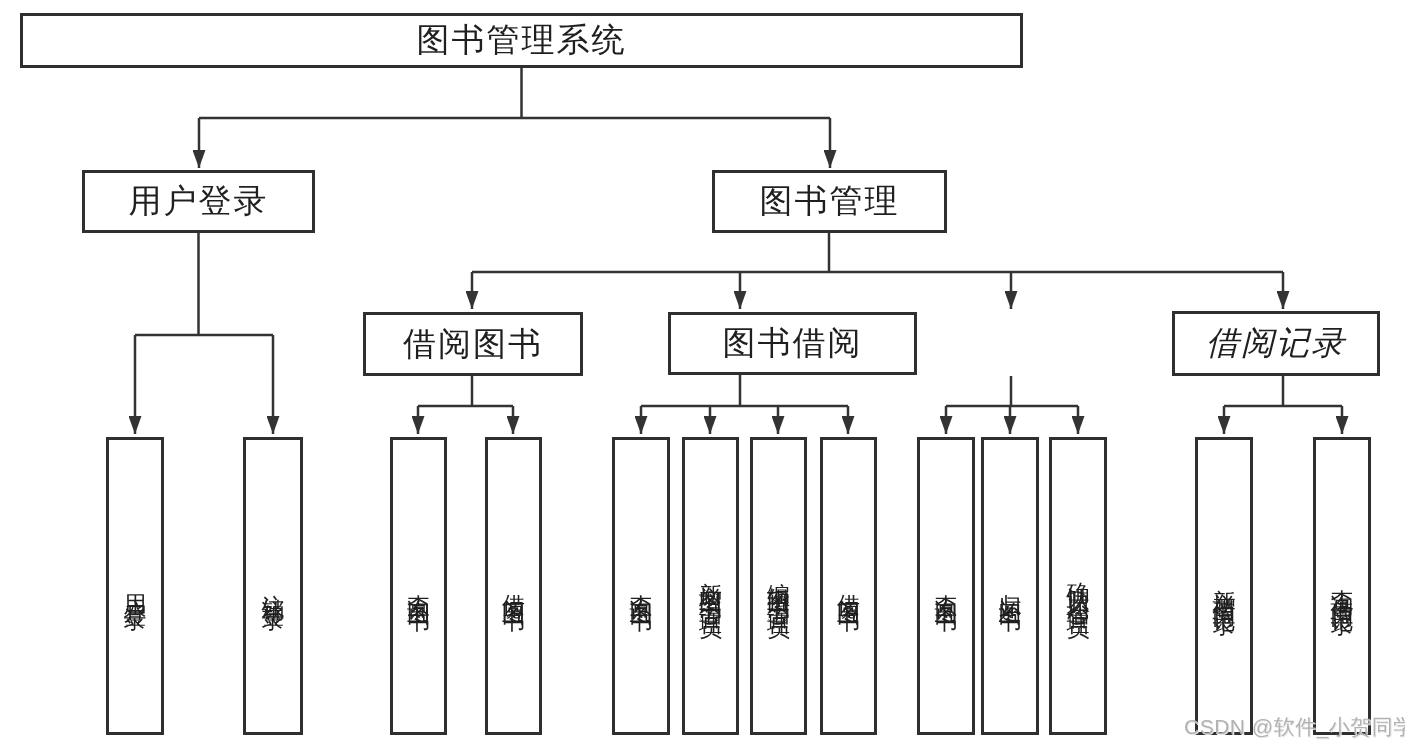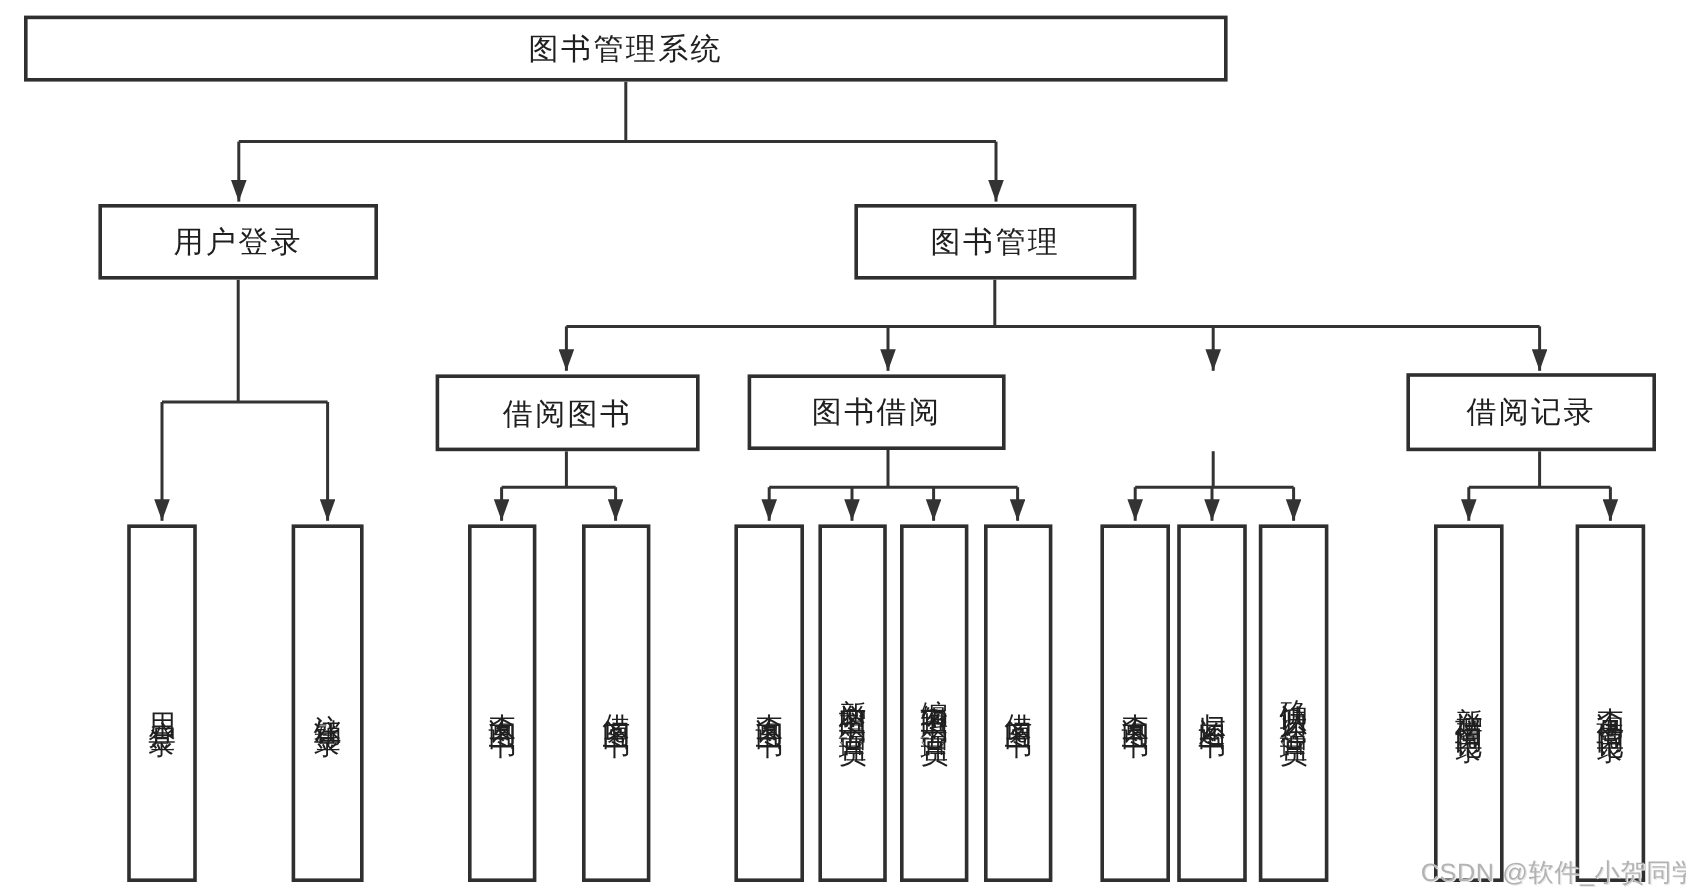--- a/index.html
+++ b/index.html
@@ -22,21 +22,21 @@
     position: absolute;
     box-sizing: border-box;
     background: #ffffff;
     border: 3px solid #2f2f2f;
     display: flex;
     align-items: center;
     justify-content: center;
     text-align: center;
   }
   .h-node {
-    font-size: 25px;
+    font-size: 33px;
     letter-spacing: 2px;
     white-space: nowrap;
   }
   .leaf { }
   .vtext {
     writing-mode: vertical-rl;
     text-orientation: upright;
     font-size: 23px;
     letter-spacing: 5px;
     line-height: 1;
@@ -118,22 +118,22 @@
       <path d="M1342 406 V434" marker-end="url(#ah)"></path>
     </g>
   </svg>
 
   <div class="node h-node" style="left:20px; top:13px; width:1003px; height:55px;">图书管理系统</div>
 
   <div class="node h-node" style="left:82px; top:170px; width:233px; height:63px;">用户登录</div>
   <div class="node h-node" style="left:712px; top:170px; width:235px; height:63px;text-align:center;">图书管理</div>
 
   <div class="node h-node" style="left:363px; top:312px; width:220px; height:64px;">借阅图书</div>
-  <div class="node h-node" style="left:623px; top:312px; width:215px; height:63px;">图书借阅</div>
-  <div class="node h-node" style="left:1172px; top:311px; width:208px; height:65px;">借阅记录</div>
+  <div class="node h-node" style="left:668px; top:312px; width:249px; height:63px;">图书借阅</div>
+  <div class="node h-node" style="left:1172px; top:311px; width:208px; height:65px;font-style:italic;">借阅记录</div>
 
   <div class="node leaf" style="left:106px; top:437px; width:58px; height:298px;">
     <span class="vtext">用户登录</span>
   </div>
   <div class="node leaf" style="left:243px; top:437px; width:60px; height:298px;">
     <span class="vtext">注销登录</span>
   </div>
 
   <div class="node leaf" style="left:390px; top:437px; width:57px; height:298px;">
     <span class="vtext">查询图书</span>

